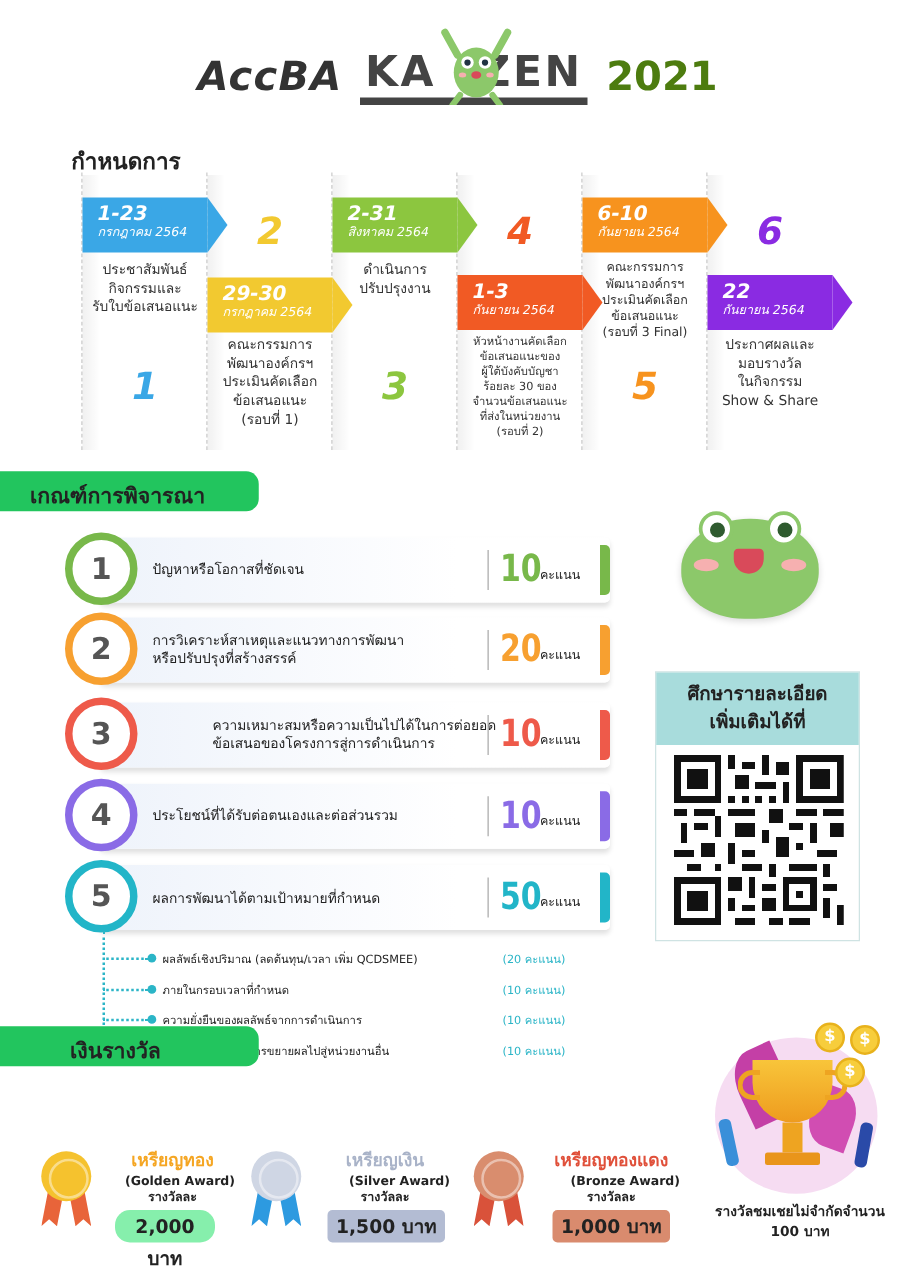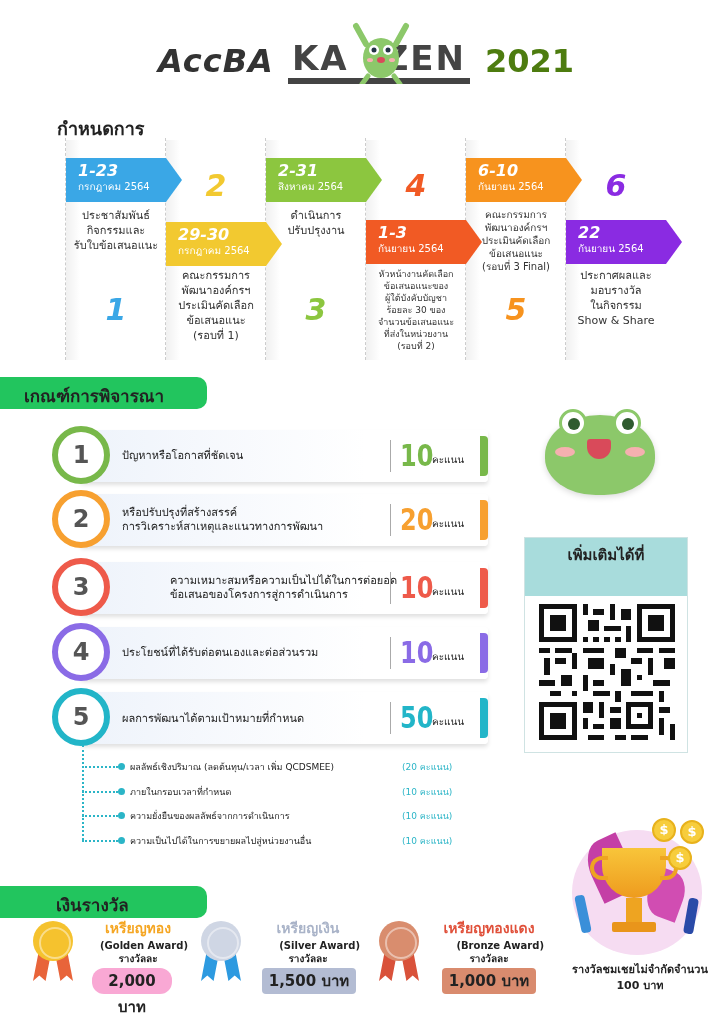--- a/index.html
+++ b/index.html
@@ -18,21 +18,21 @@
   
   .plan-title { left: 57px; top: 114px; font-size: 18px; font-weight: bold; color: #222; }
   .section-pill { left: 0; height: 32px; width: 207px; background: #22c55e; border-radius: 0 10px 10px 0; }
   .section-pill span { position: absolute; top: 5px; left: 24px; font-size: 17px; font-weight: bold; color: #222; }
 
   
   .col-line { top: 138px; width: 2px; height: 222px; border-left: 1px dashed #ccc; }
   .col-shade { top: 140px; width: 14px; height: 220px; background: linear-gradient(to right, rgba(0,0,0,0.06), rgba(0,0,0,0)); }
   .flag { height: 44px; color: #fff; padding: 4px 0 0 12px; }
   .flag .d { font-size: 16px; font-weight: bold; line-height: 18px; font-style: italic; }
-  .flag .m { font-size: 10px; line-height: 13px; }
+  .flag .m { font-size: 10px; line-height: 13px; font-style: italic; }
   .flag::after { content: ""; position: absolute; right: -16px; top: 0; border-top: 22px solid transparent; border-bottom: 22px solid transparent; border-left: 16px solid var(--c); }
   .step-desc { font-size: 11px; text-align: center; line-height: 15px; color: #333; }
   .step-desc.small { font-size: 9px; line-height: 12px; }
   .step-num { font-size: 30px; font-weight: bold; font-style: italic; text-align: center; }
 
   
   .crit-card { left: 80px; width: 408px; height: 52px; background: linear-gradient(to right, #eef3fb, #ffffff 70%); border-radius: 4px; box-shadow: 0 3px 4px rgba(0,0,0,0.12); }
   .crit-circle { left: 52px; width: 58px; height: 58px; border-radius: 50%; border: 6px solid; background: #fff; text-align: center; line-height: 46px; font-size: 24px; font-weight: bold; color: #555; }
   .crit-text { left: 122px; font-size: 11px; line-height: 14px; color: #222; width: 255px; }
   .crit-divider { left: 390px; width: 1px; height: 32px; background: #aaa; }
@@ -202,22 +202,22 @@
     <div>ปัญหาหรือโอกาสที่ชัดเจน</div>
   </div>
 <div class="abs crit-divider" style="top:440px;"></div>
 <div class="abs crit-score" style="top:439px; color:#78b84a;">10</div>
 <div class="abs crit-unit" style="top:452px;">คะแนน</div>
 <div class="abs crit-tab" style="top:436px; background:#78b84a;"></div>
 
 <div class="abs crit-card" style="top:494px;"></div>
 <div class="abs crit-circle" style="top:490px; border-color:#f7a030;">2</div>
 <div class="abs crit-text" style="top:506px;">
+  <div>การวิเคราะห์สาเหตุและแนวทางการพัฒนา</div>
   <div>หรือปรับปรุงที่สร้างสรรค์</div>
-  <div>การวิเคราะห์สาเหตุและแนวทางการพัฒนา</div>
 </div>
 <div class="abs crit-divider" style="top:504px;"></div>
 <div class="abs crit-score" style="top:503px; color:#f7a030;">20</div>
 <div class="abs crit-unit" style="top:516px;">คะแนน</div>
 <div class="abs crit-tab" style="top:500px; background:#f7a030;"></div>
 
 <div class="abs crit-card" style="top:562px;"></div>
 <div class="abs crit-circle" style="top:558px; border-color:#ee5a4a;">3</div>
 <div class="abs crit-text" style="top:574px;margin-left:48px;">
   <div>ความเหมาะสมหรือความเป็นไปได้ในการต่อยอด</div>
@@ -277,20 +277,21 @@
 <div class="abs frog-face">
   <div class="eye" style="left:14px;"></div>
   <div class="eye" style="left:68px;"></div>
   <div class="cheek" style="left:10px;"></div>
   <div class="cheek" style="left:80px;"></div>
   <div class="mouth"></div>
 </div>
 
 <div class="abs qr-box">
   <div class="abs qr-head">
+    <div>ศึกษารายละเอียด</div>
     <div>เพิ่มเติมได้ที่</div>
   </div>
   <div class="abs qr">
     <svg width="136" height="136" viewBox="0 0 25 25" shape-rendering="crispEdges">
       <rect width="25" height="25" fill="#fff"></rect>
       <g fill="#111">
         <path d="M0 0h7v7h-7z M1 1v5h5v-5z" fill-rule="evenodd"></path>
         <rect x="2" y="2" width="3" height="3"></rect>
         <path d="M18 0h7v7h-7z M19 1v5h5v-5z" fill-rule="evenodd"></path>
         <rect x="20" y="2" width="3" height="3"></rect>
@@ -347,34 +348,34 @@
           <rect x="22" y="21" width="1" height="3"></rect>
           <rect x="24" y="22" width="1" height="3"></rect>
         <rect x="9" y="24" width="3" height="1"></rect>
           <rect x="14" y="24" width="2" height="1"></rect>
           <rect x="17" y="24" width="3" height="1"></rect>
       </g>
     </svg>
   </div>
 </div>
 
-<div class="abs section-pill" style="top:886px;">
+<div class="abs section-pill" style="top:821px;">
   <span style="left:56px;">เงินรางวัล</span>
 </div>
 
 <div class="abs medal" style="left:28px; top:921px;">
   <div class="ribbon" style="left:5px; background:#e8643a; clip-path: polygon(30% 0,100% 0,70% 100%,35% 80%,0 100%);"></div>
   <div class="ribbon" style="left:27px; background:#e8643a; clip-path: polygon(0 0,70% 0,100% 100%,65% 80%,30% 100%);"></div>
   <div class="disc" style="background:#f5c22e;"></div>
 </div>
 <div class="abs" style="left:88px; top:917px; width:100px;">
   <div class="award-title" style="color:#f5a623;">เหรียญทอง</div>
   <div class="award-en">(Golden Award)</div>
   <div class="award-each">รางวัลละ</div>
-  <div class="award-amt" style="background:#f9a8d4; margin:3px 16px 0 4px;border-radius:12px;">2,000 บาท</div>
+  <div class="award-amt" style="background:#86efac; margin:3px 16px 0 4px;border-radius:12px;">2,000 บาท</div>
 </div>
 
 <div class="abs medal" style="left:196px; top:921px;">
   <div class="ribbon" style="left:5px; background:#2d9ae0; clip-path: polygon(30% 0,100% 0,70% 100%,35% 80%,0 100%);"></div>
   <div class="ribbon" style="left:27px; background:#2d9ae0; clip-path: polygon(0 0,70% 0,100% 100%,65% 80%,30% 100%);"></div>
   <div class="disc" style="background:#cfd6e4;"></div>
 </div>
 <div class="abs" style="left:256px; top:917px; width:104px;">
   <div class="award-title" style="color:#a9b3c8;">เหรียญเงิน</div>
   <div class="award-en">(Silver Award)</div>

